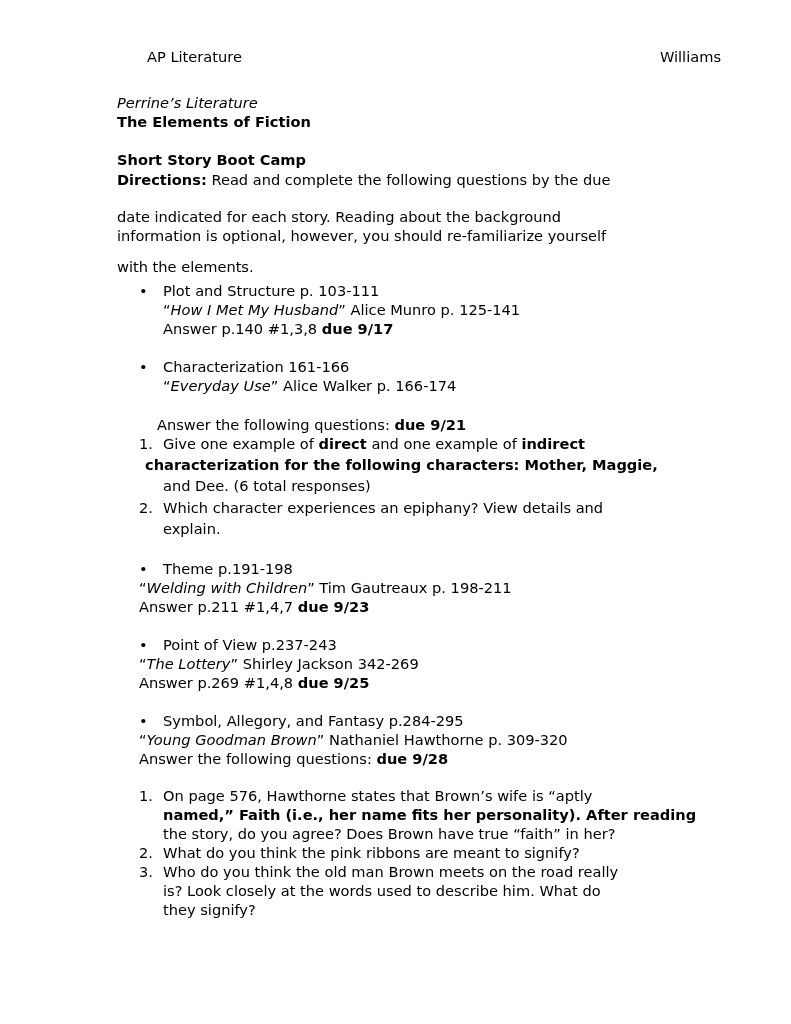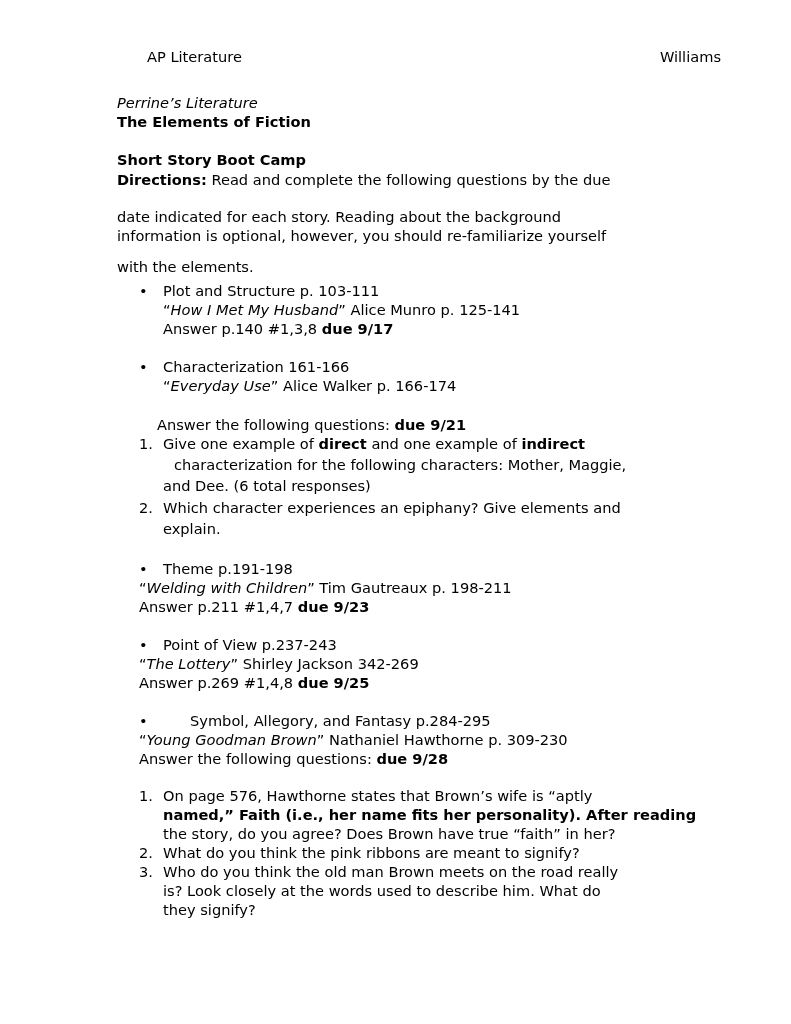--- a/index.html
+++ b/index.html
@@ -29,39 +29,39 @@
 <div class="line" style="left:163px;top:300px;"><span>“</span><span class="i">How I Met My Husband</span><span>” Alice Munro p. 125-141</span></div>
 <div class="line" style="left:163px;top:319px;"><span>Answer p.140 #1,3,8 </span><span class="b">due 9/17</span></div>
 
 <div class="line" style="left:139px;top:357px;">•</div>
 <div class="line" style="left:163px;top:357px;">Characterization 161-166</div>
 <div class="line" style="left:163px;top:376px;"><span>“</span><span class="i">Everyday Use</span><span>” Alice Walker p. 166-174</span></div>
 <div class="line" style="left:157px;top:395px;margin-top:20px;"><span>Answer the following questions: </span><span class="b">due 9/21</span></div>
 
 <div class="line" style="left:139px;top:433px;line-height:21px;">1.</div>
 <div class="line" style="left:163px;top:433px;line-height:21px;"><span>Give one example of </span><span class="b">direct</span><span> and one example of </span><span class="b">indirect</span></div>
-<div class="line" style="left:174px;top:454px;line-height:21px;">characterization for the following characters:  Mother, Maggie,</div>
+<div class="line" style="left:145px;top:454px;line-height:21px;font-weight:bold;">characterization for the following characters:  Mother, Maggie,</div>
 <div class="line" style="left:163px;top:475px;line-height:21px;">and Dee. (6 total responses)</div>
 <div class="line" style="left:139px;top:497px;line-height:21px;">2.</div>
-<div class="line" style="left:163px;top:497px;line-height:21px;">Which character experiences an epiphany?  Give elements and</div>
+<div class="line" style="left:163px;top:497px;line-height:21px;">Which character experiences an epiphany?  View details and</div>
 <div class="line" style="left:163px;top:518px;line-height:21px;">explain.</div>
 
 <div class="line" style="left:139px;top:559px;">•</div>
 <div class="line" style="left:163px;top:559px;">Theme p.191-198</div>
 <div class="line" style="left:139px;top:578px;"><span>“</span><span class="i">Welding with Children</span><span>” Tim Gautreaux p. 198-211</span></div>
 <div class="line" style="left:139px;top:597px;"><span>Answer p.211 #1,4,7 </span><span class="b">due 9/23</span></div>
 
 <div class="line" style="left:139px;top:635px;">•</div>
 <div class="line" style="left:163px;top:635px;">Point of View p.237-243</div>
 <div class="line" style="left:139px;top:654px;"><span>“</span><span class="i">The Lottery</span><span>” Shirley Jackson 342-269</span></div>
 <div class="line" style="left:139px;top:673px;"><span>Answer p.269 #1,4,8 </span><span class="b">due 9/25</span></div>
 
 <div class="line" style="left:139px;top:711px;">•</div>
-<div class="line" style="left:163px;top:711px;margin-left:27px;">Symbol, Allegory, and Fantasy p.284-295</div>
-<div class="line" style="left:139px;top:730px;"><span>“</span><span class="i">Young Goodman Brown</span><span>” Nathaniel Hawthorne p. 309-230</span></div>
+<div class="line" style="left:163px;top:711px;">Symbol, Allegory, and Fantasy p.284-295</div>
+<div class="line" style="left:139px;top:730px;"><span>“</span><span class="i">Young Goodman Brown</span><span>” Nathaniel Hawthorne p. 309-320</span></div>
 <div class="line" style="left:139px;top:749px;"><span>Answer the following questions: </span><span class="b">due 9/28</span></div>
 
 <div class="line" style="left:139px;top:786px;">1.</div>
 <div class="line" style="left:163px;top:786px;">On page 576, Hawthorne states that Brown’s wife is “aptly</div>
 <div class="line" style="left:163px;top:805px;font-weight:bold;">named,” Faith (i.e., her name fits her personality).  After reading</div>
 <div class="line" style="left:163px;top:824px;">the story, do you agree?  Does Brown have true “faith” in her?</div>
 <div class="line" style="left:139px;top:843px;">2.</div>
 <div class="line" style="left:163px;top:843px;">What do you think the pink ribbons are meant to signify?</div>
 <div class="line" style="left:139px;top:862px;">3.</div>
 <div class="line" style="left:163px;top:862px;">Who do you think the old man Brown meets on the road really</div>

